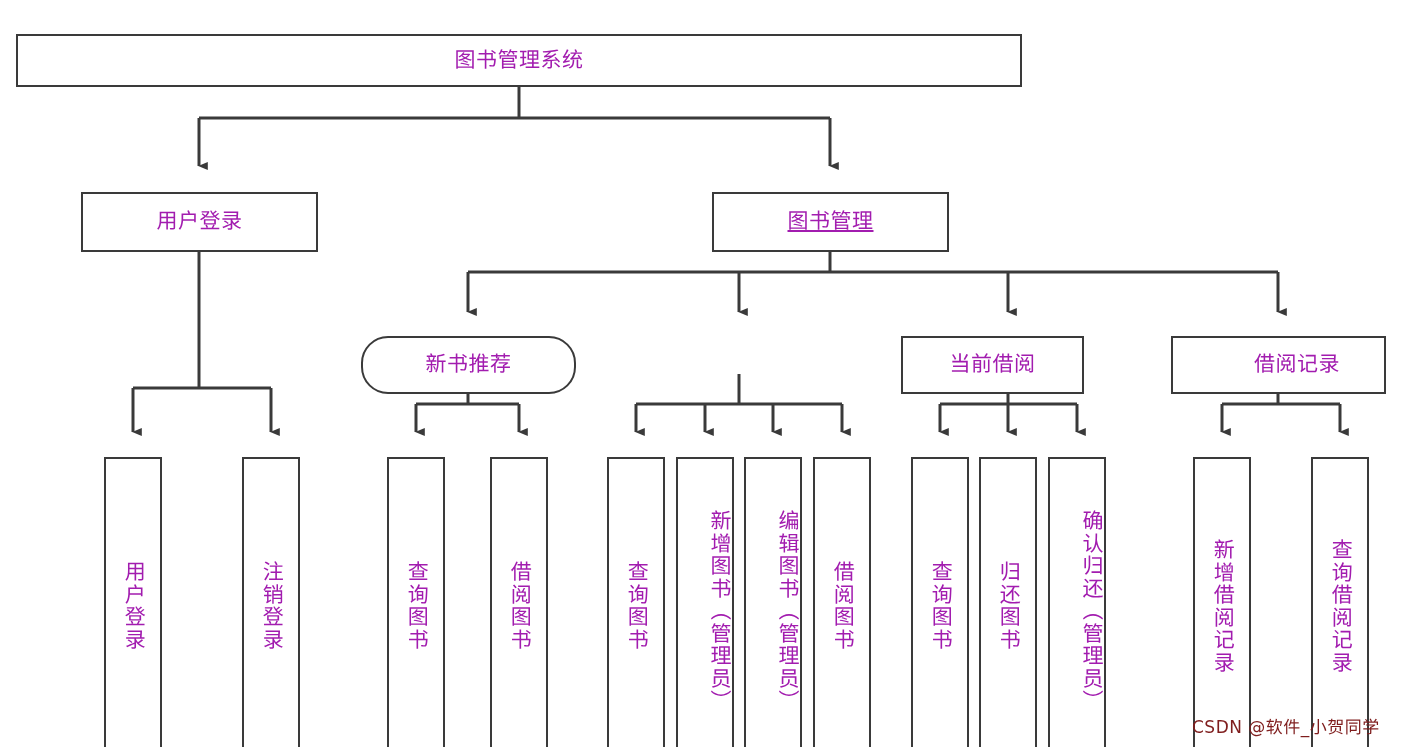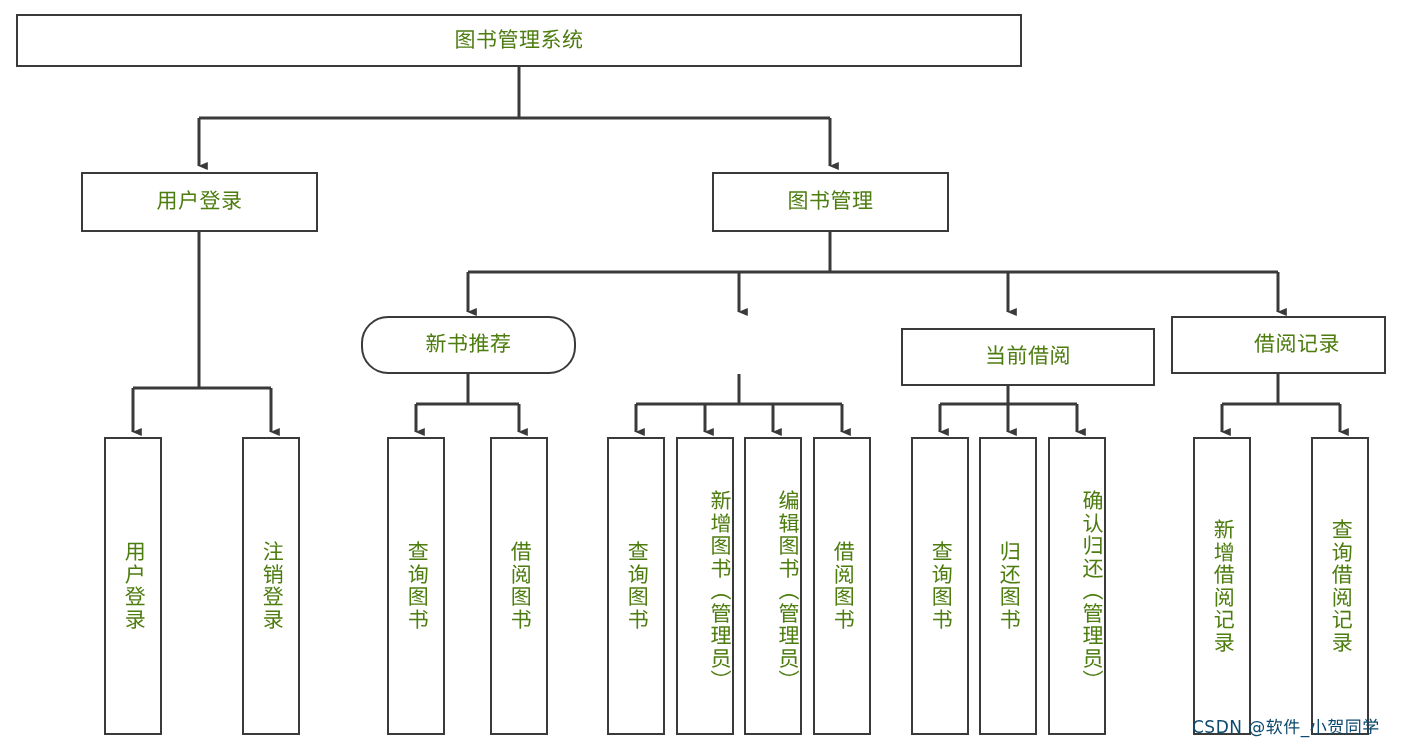--- a/index.html
+++ b/index.html
@@ -27,21 +27,22 @@
     pointer-events: none;
   }
   .node {
     position: absolute;
     box-sizing: border-box;
     background: #ffffff;
     border: 2px solid #3a3a3a;
     display: flex;
     align-items: center;
     justify-content: center;
-    color: #4d7c0f;
+    color: #a21caf;
+    margin-top: 20px;
   }
   .node-h {
     font-size: 21px;
     letter-spacing: 0.5px;
     line-height: 1.2;
     text-align: center;
     white-space: nowrap;
   }
   .node-v {
     writing-mode: vertical-rl;
@@ -56,21 +57,21 @@
   }
   .node-v.center-v {
     align-items: center;
     padding-top: 0;
   }
   .watermark {
     position: absolute;
     left: 1192px;
     top: 713px;
     font-size: 17px;
-    color: #0c4a6e;
+    color: #7f1d1d;
     white-space: nowrap;
     letter-spacing: 0.5px;
     font-family: "DejaVu Sans", "Liberation Sans", sans-serif;
   }
 </style>
 </head>
 <body>
 
 <div id="diagram-root">
 
@@ -128,28 +129,28 @@
     </g>
   </svg>
 
   <div class="node node-h" style="left:16px; top:14px; width:1006px; height:53px;">
     <span>图书管理系统</span>
   </div>
 
   <div class="node node-h" style="left:81px; top:172px; width:237px; height:60px;">
     <span>用户登录</span>
   </div>
-  <div class="node node-h" style="left:712px; top:172px; width:237px; height:60px;">
+  <div class="node node-h" style="left:712px; top:172px; width:237px; height:60px;text-decoration:underline;">
     <span>图书管理</span>
   </div>
 
   <div class="node node-h" style="left:361px; top:316px; width:215px; height:58px;border-radius:27px;">
     <span>新书推荐</span>
   </div>
-  <div class="node node-h" style="left:901px; top:328px; width:254px; height:58px;">
+  <div class="node node-h" style="left:901px; top:316px; width:183px; height:58px;">
     <span>当前借阅</span>
   </div>
   <div class="node node-h" style="left:1171px; top:316px; width:215px; height:58px;padding-left:37px;">
     <span>借阅记录</span>
   </div>
 
   <div class="node node-v center-v" style="left:104px; top:437px; width:58px; height:298px;">
     <span>用户登录</span>
   </div>
   <div class="node node-v center-v" style="left:242px; top:437px; width:58px; height:298px;">

